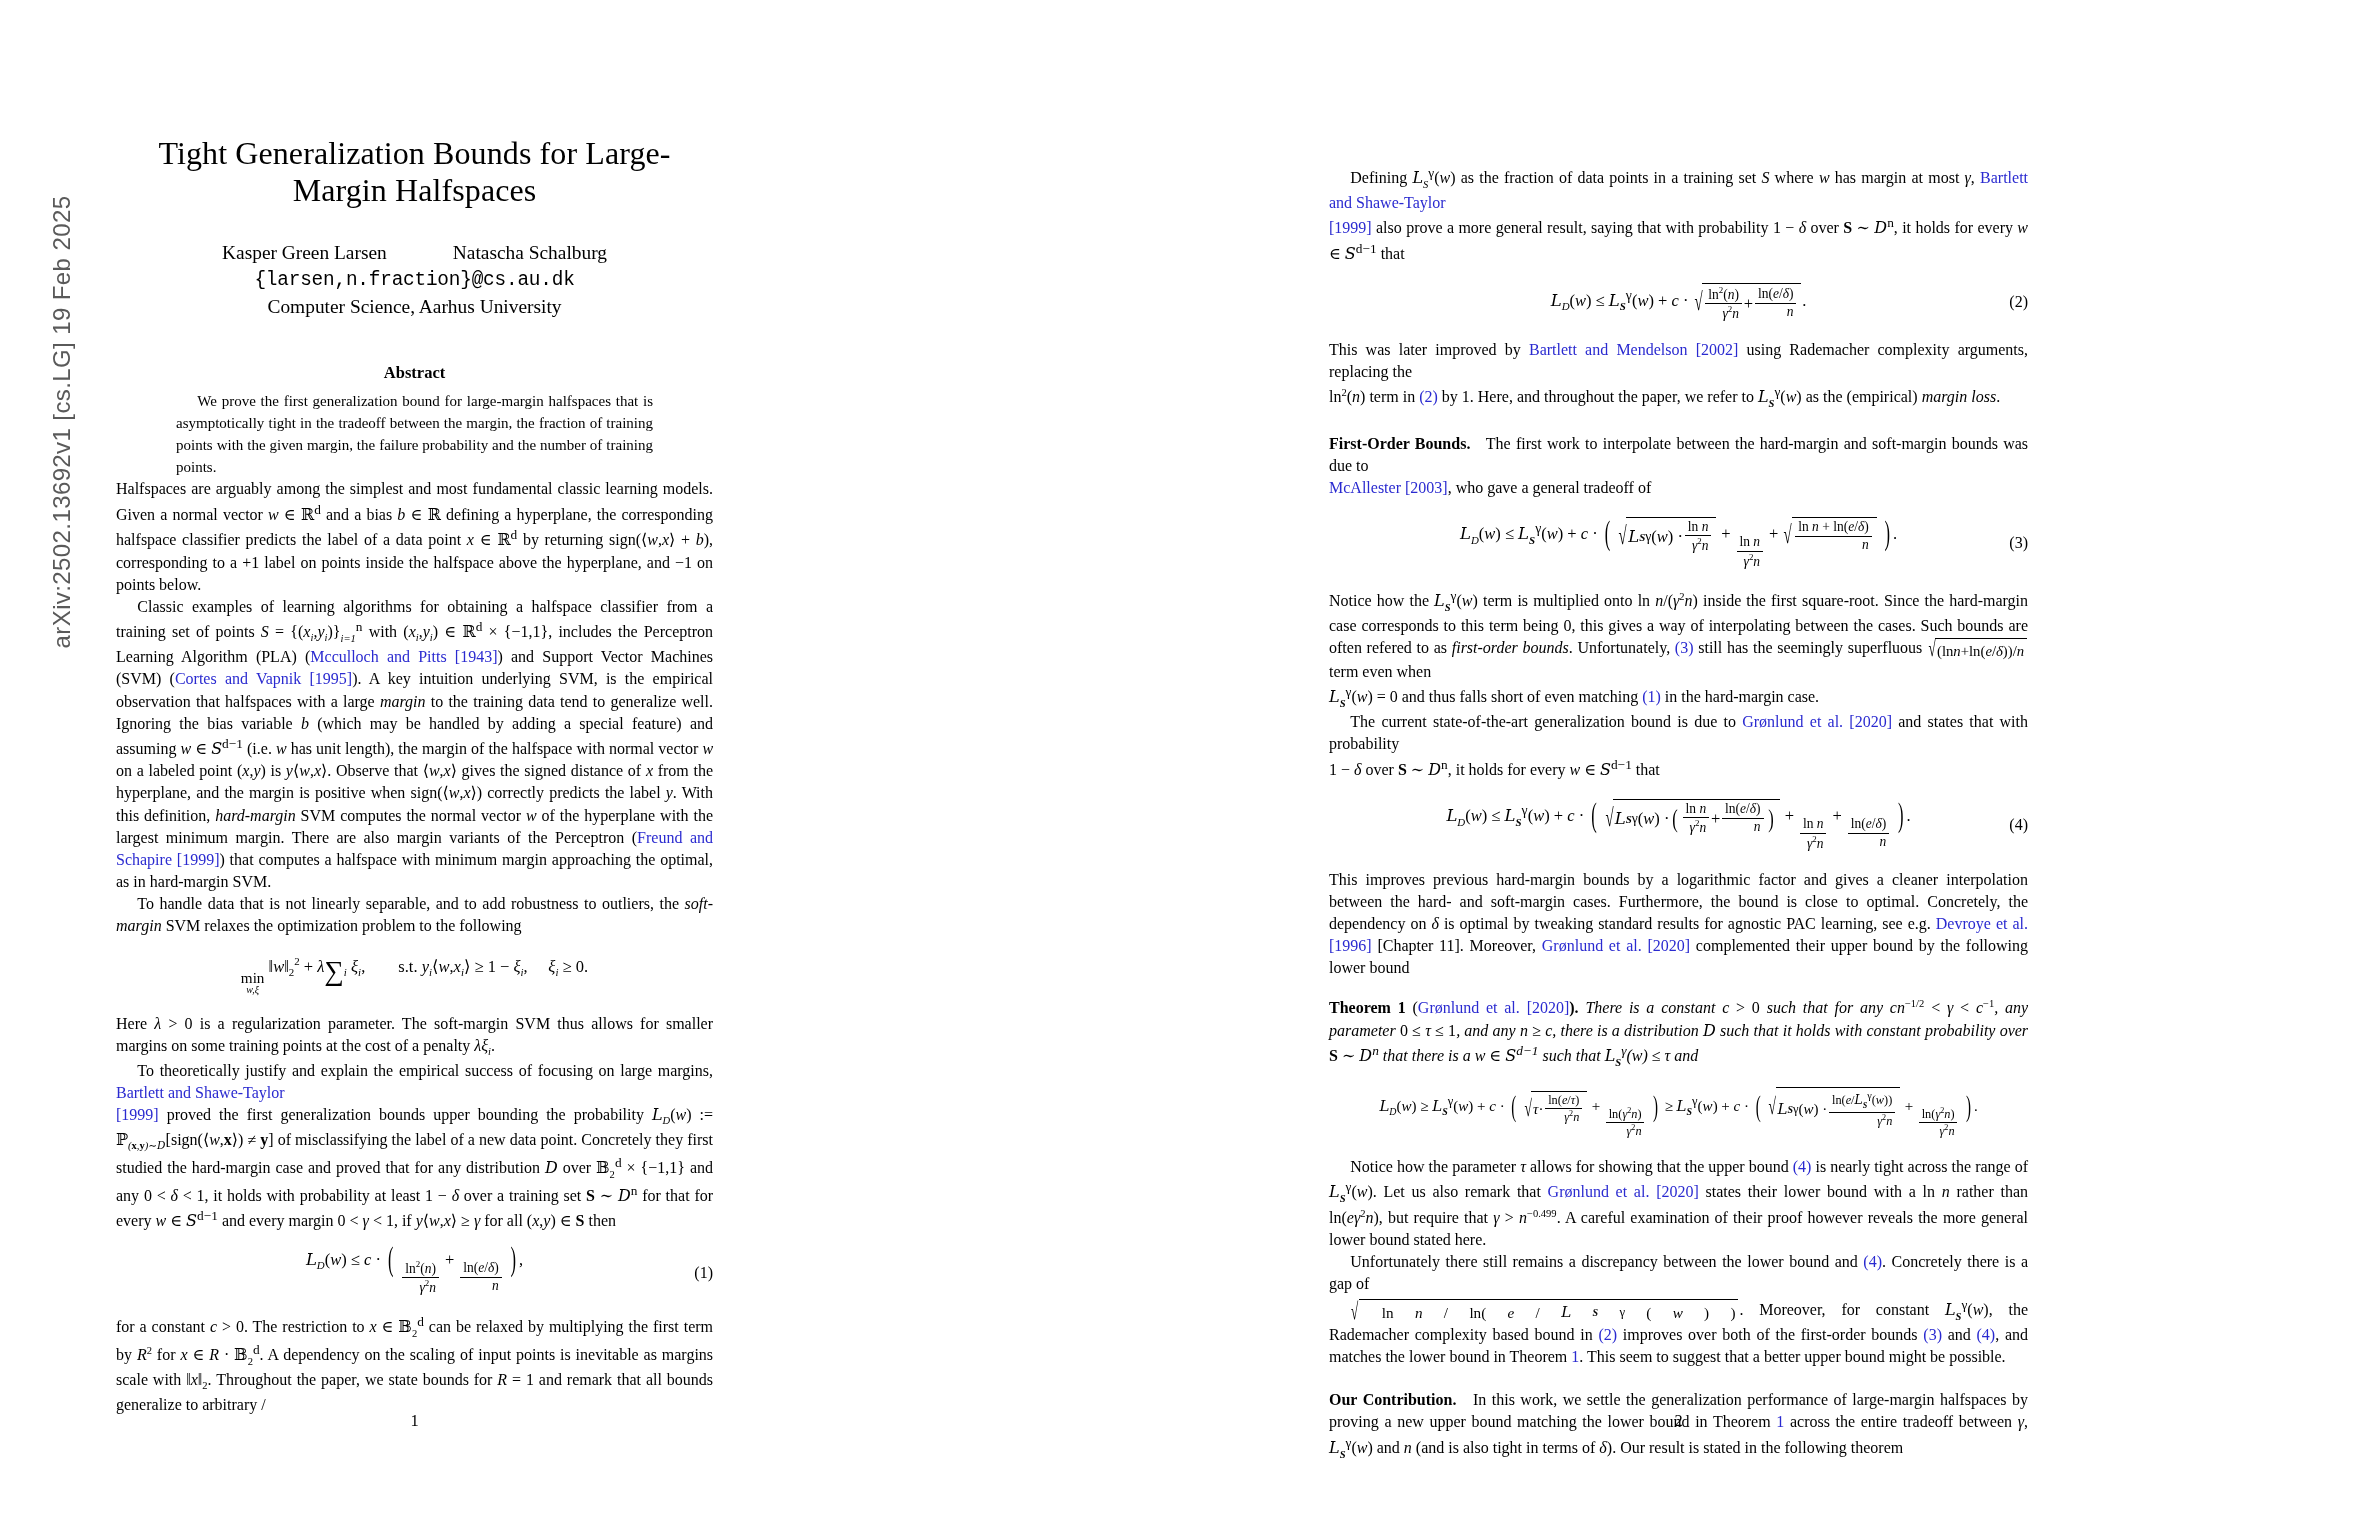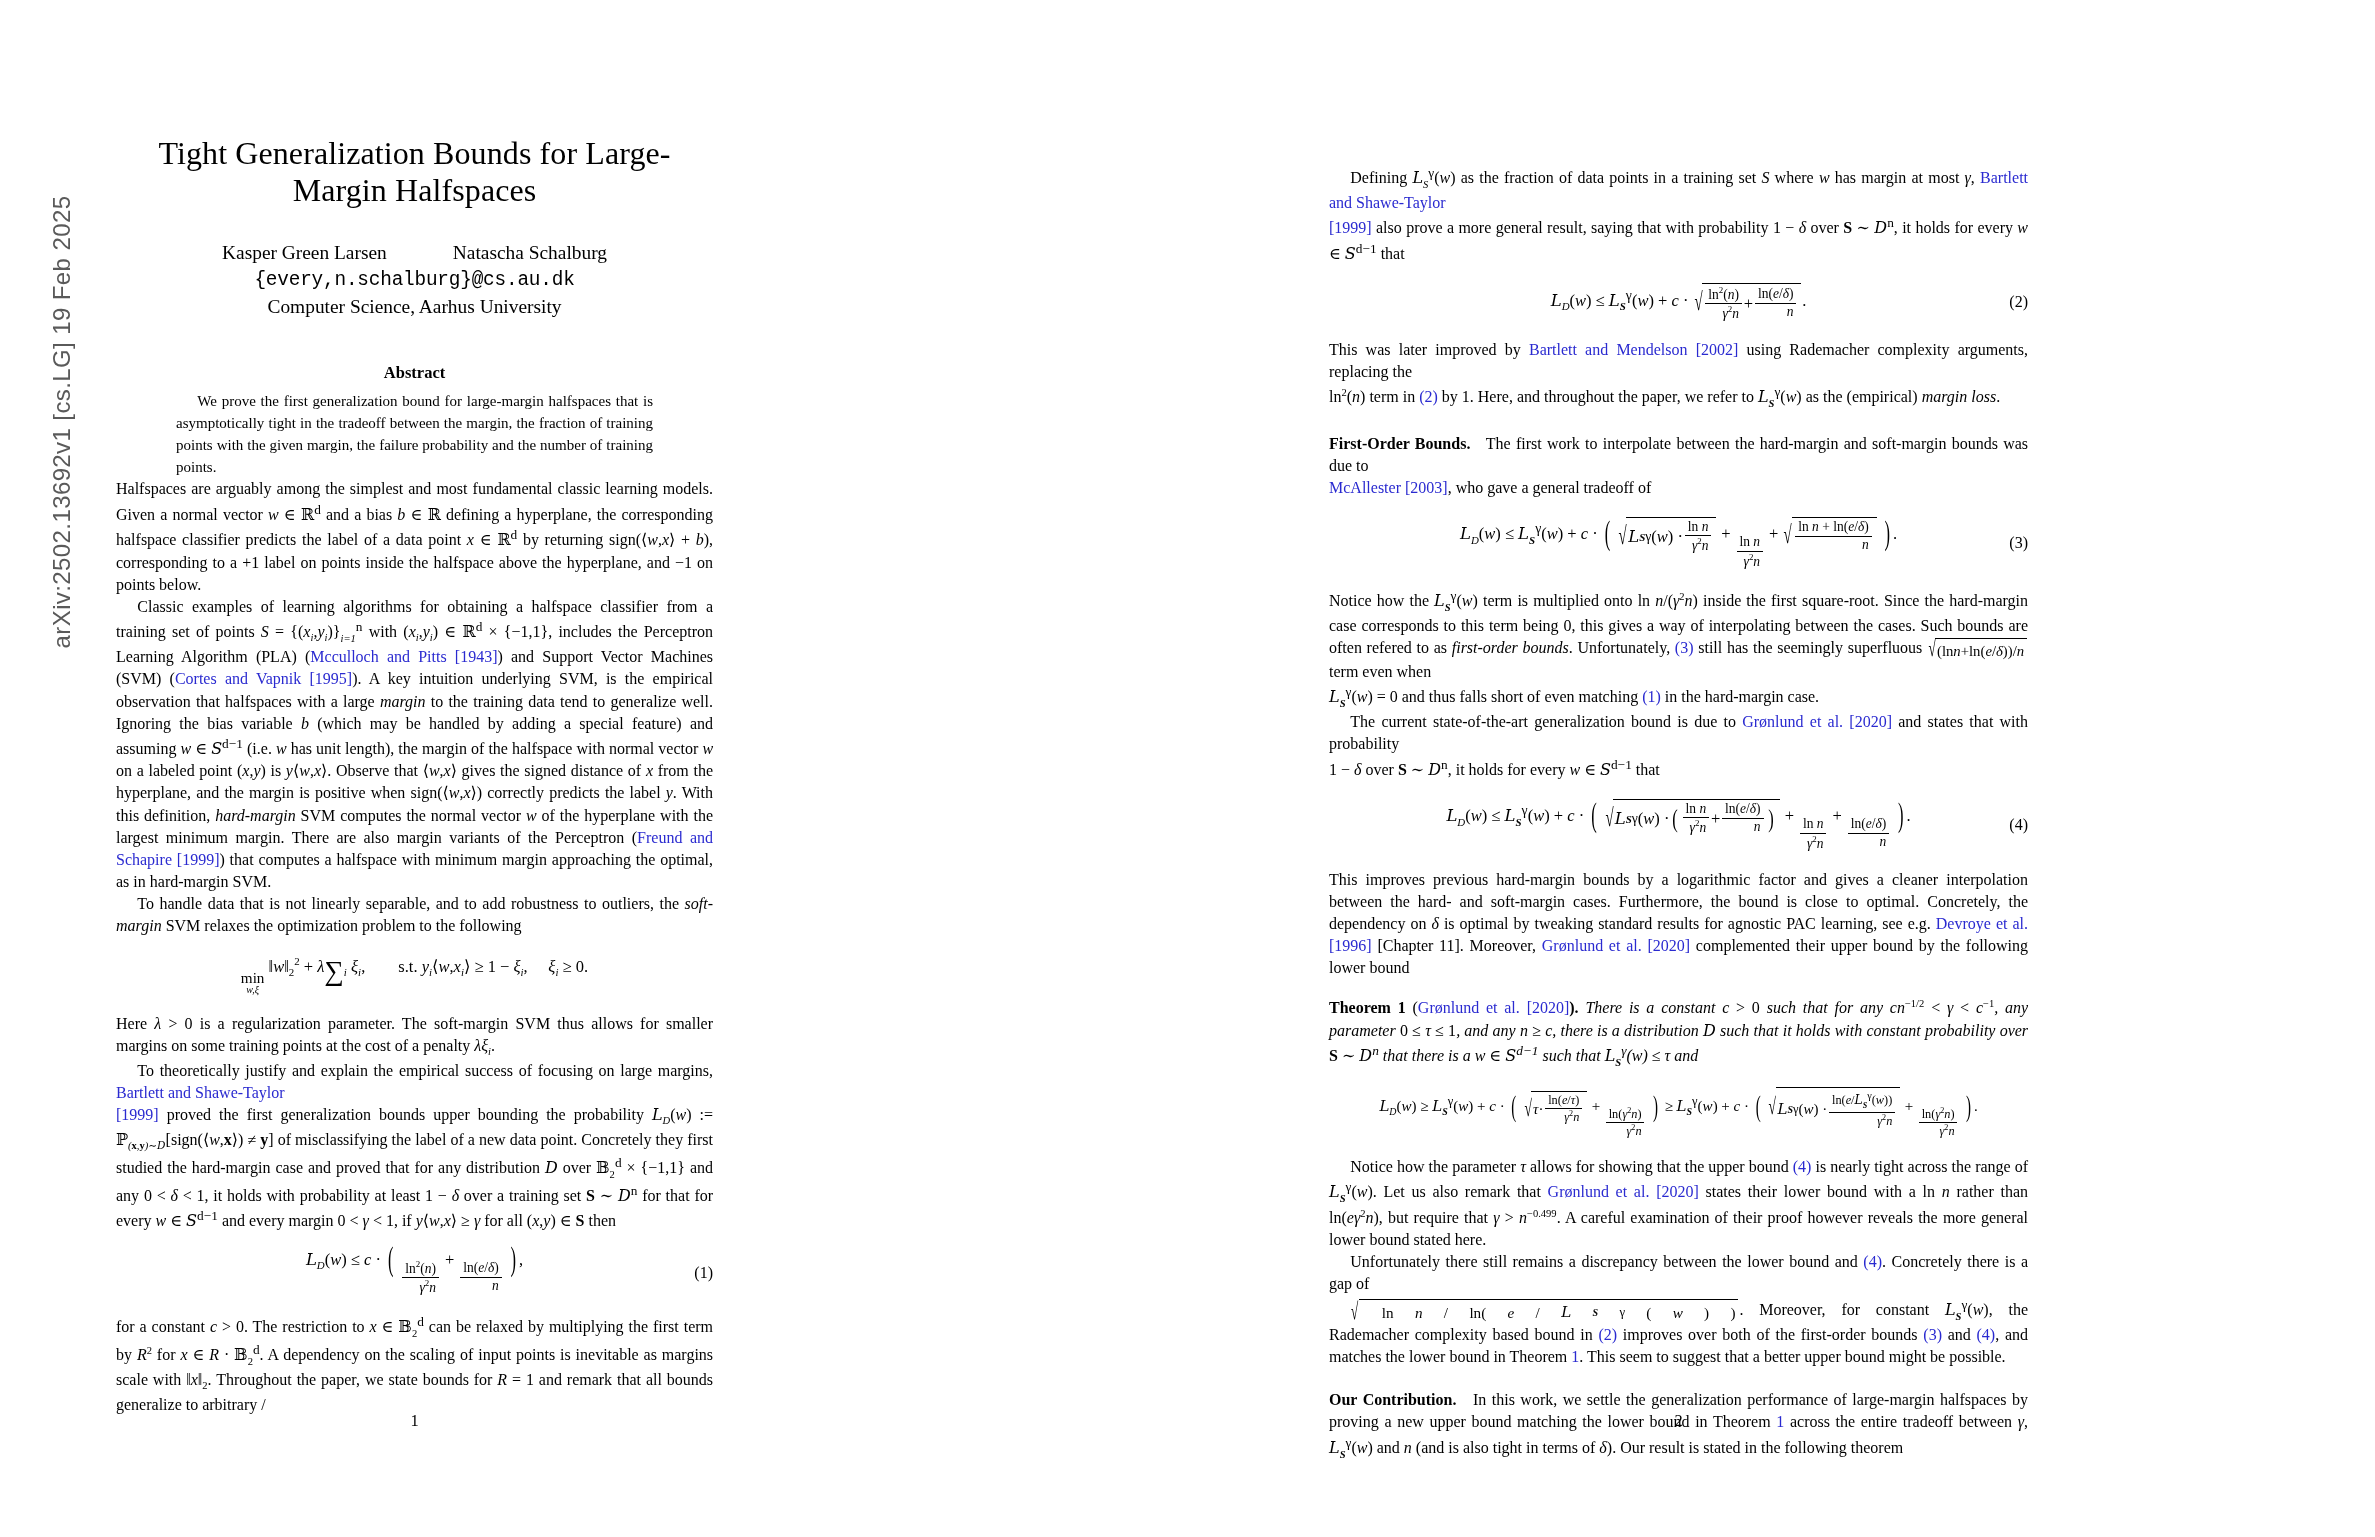--- a/index.html
+++ b/index.html
@@ -130,21 +130,21 @@
   <div class="arxiv-stamp">arXiv:2502.13692v1  [cs.LG]  19 Feb 2025</div>
 
   <div class="page page-left">
 
     <h1 class="title">Tight Generalization Bounds for Large-Margin Halfspaces</h1>
 
     <div class="authors">
       <span>Kasper Green Larsen</span>
       <span>Natascha Schalburg</span>
     </div>
-    <div class="email">{every,n.schalburg}@cs.au.dk</div>
+    <div class="email">{larsen,n.fraction}@cs.au.dk</div>
     <div class="affil">Computer Science, Aarhus University</div>
 
     <div class="abstract-wrap">
       <div class="abstract-head">Abstract</div>
       <div class="abstract-body">We prove the first generalization bound for large-margin halfspaces that is asymptotically tight in the tradeoff between the margin, the fraction of training points with the given margin, the failure probability and the number of training points.</div>
     </div>
 
 
     <p class="body"><span>Halfspaces are arguably among the simplest and most fundamental classic learning models. Given a normal vector </span><span class="math">w</span> <span class="up">∈</span> <span class="up">ℝ</span><sup class="si">d</sup><span> and a bias </span><span class="math">b</span> <span class="up">∈</span> <span class="up">ℝ</span><span> defining a hyperplane, the corresponding halfspace classifier predicts the label of a data point </span><span class="math">x</span> <span class="up">∈</span> <span class="up">ℝ</span><sup class="si">d</sup><span> by returning </span><span class="up">sign(</span><span class="up">⟨</span><span class="math">w</span><span class="up">,</span><span class="math">x</span><span class="up">⟩ + </span><span class="math">b</span><span class="up">)</span><span>, corresponding to a </span><span class="up">+1</span><span> label on points inside the halfspace above the hyperplane, and </span><span class="up">−1</span><span> on points below.</span></p>
 

